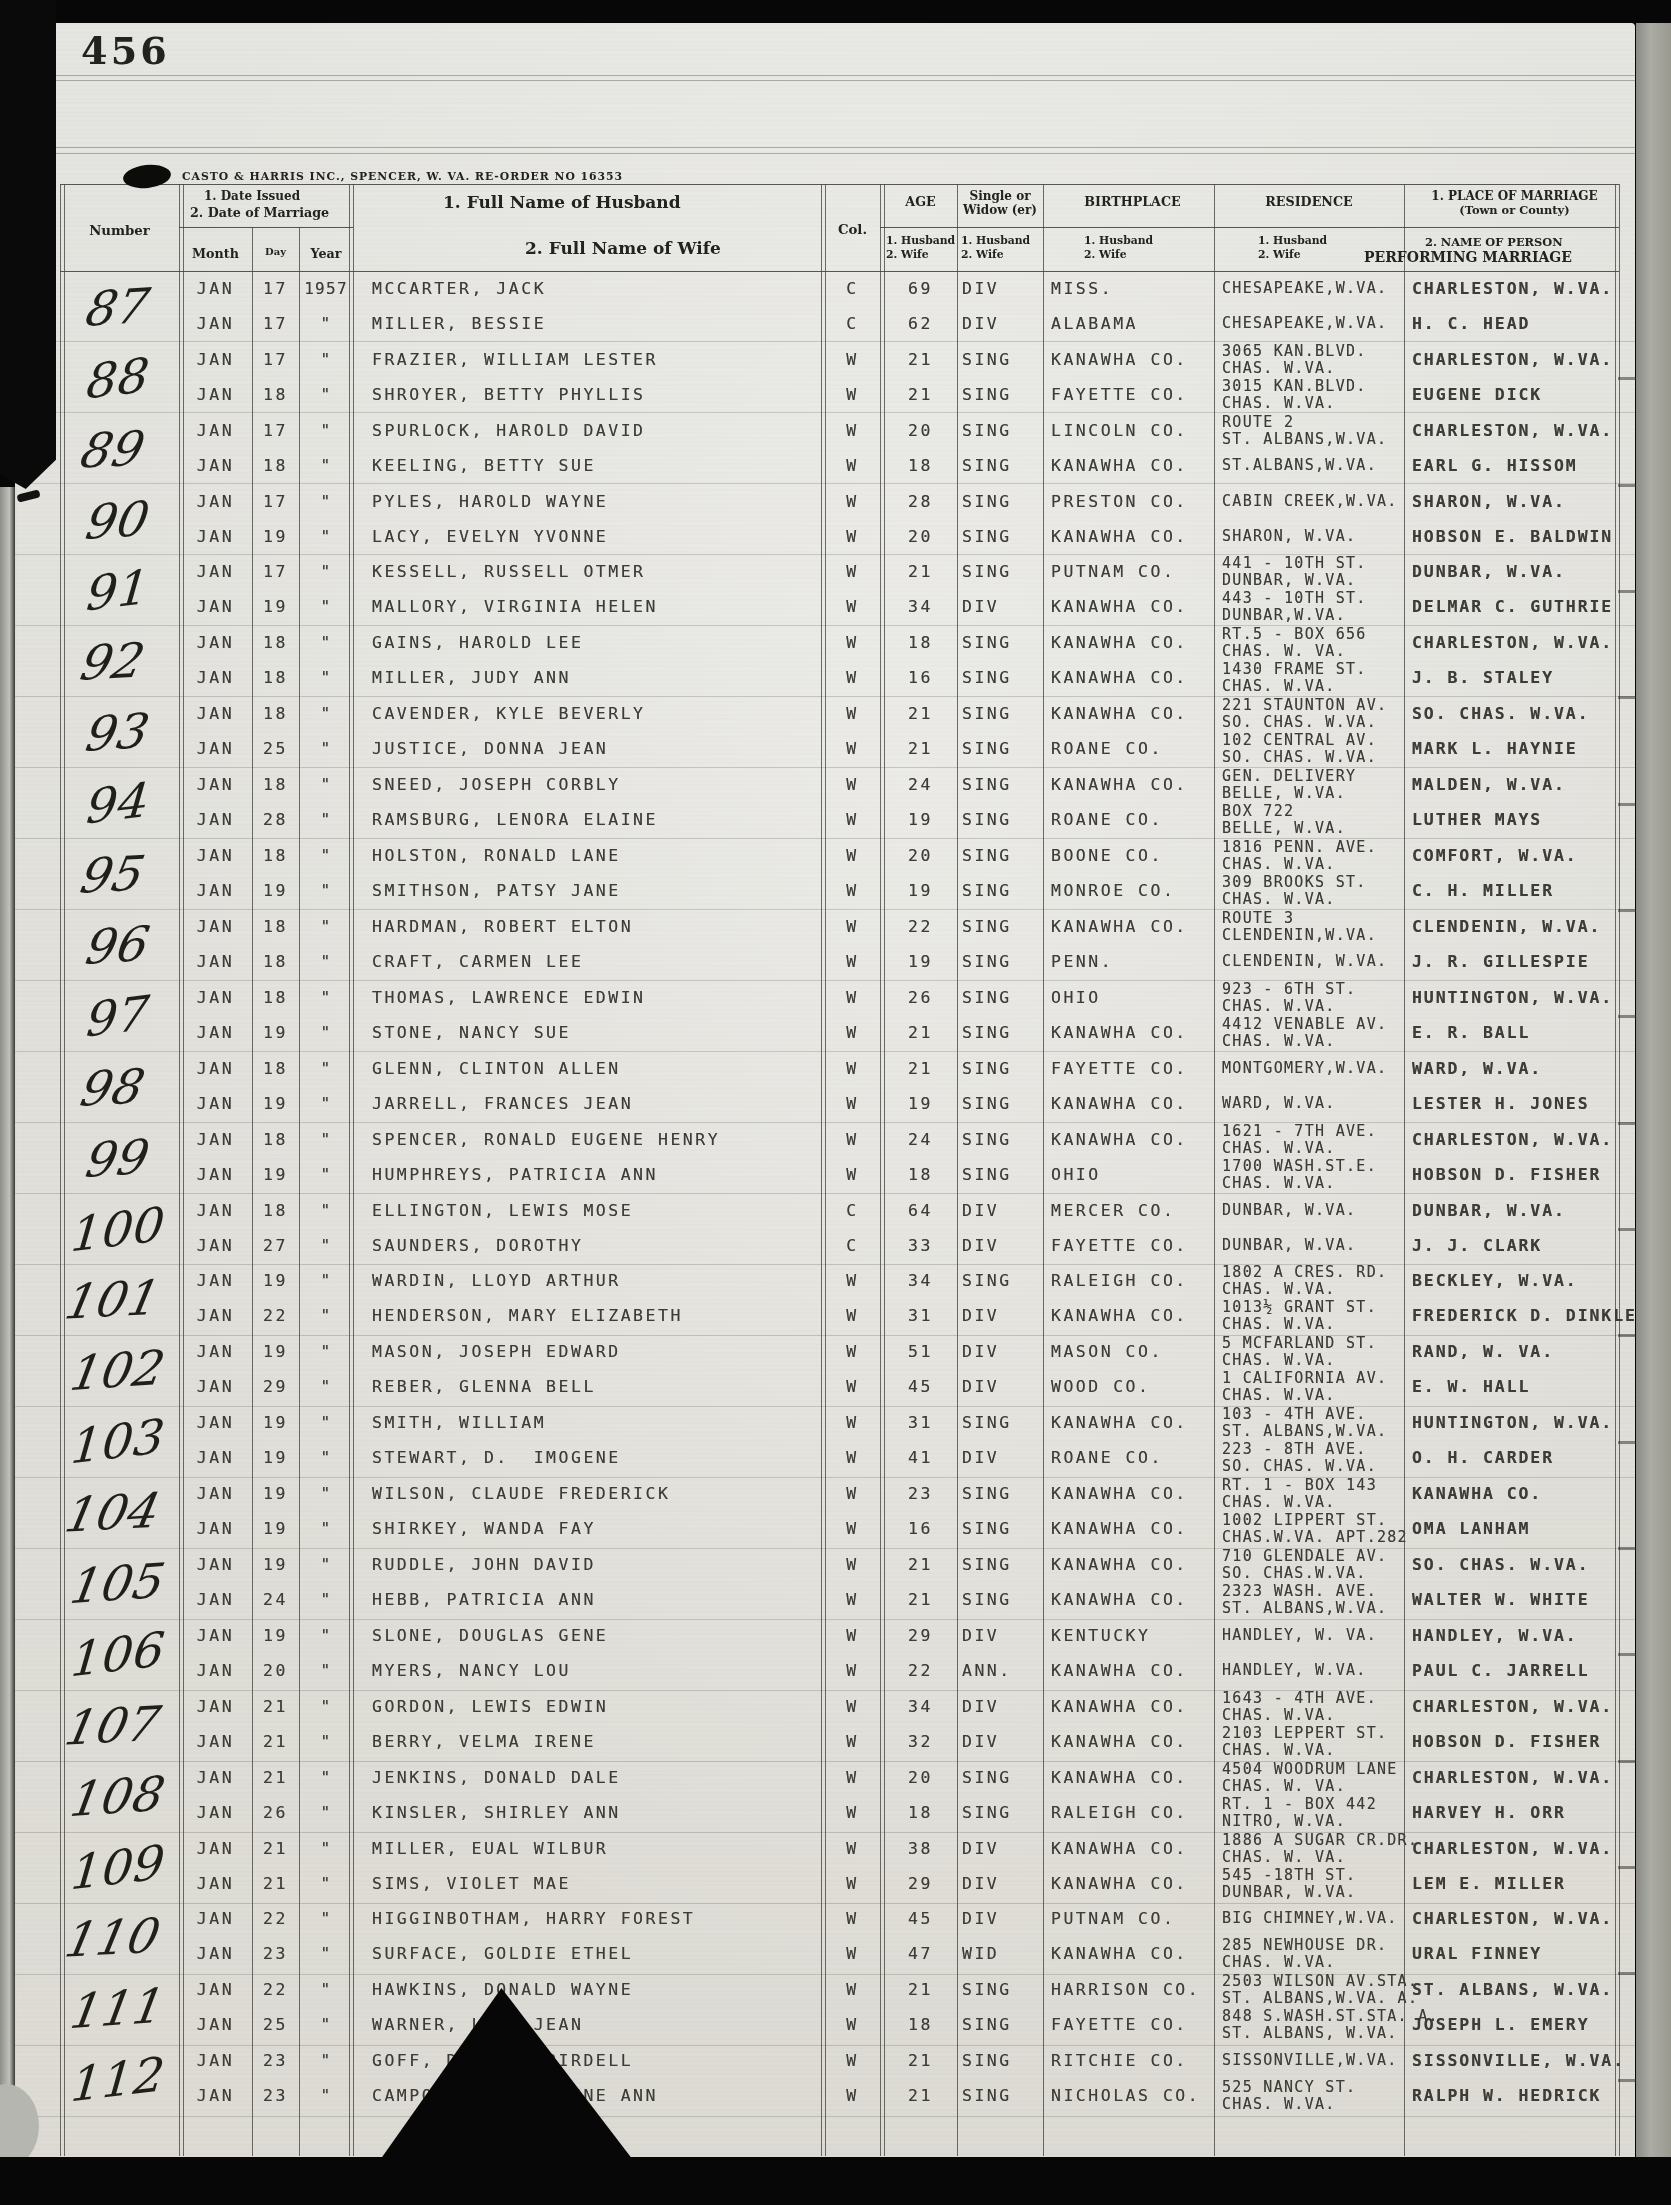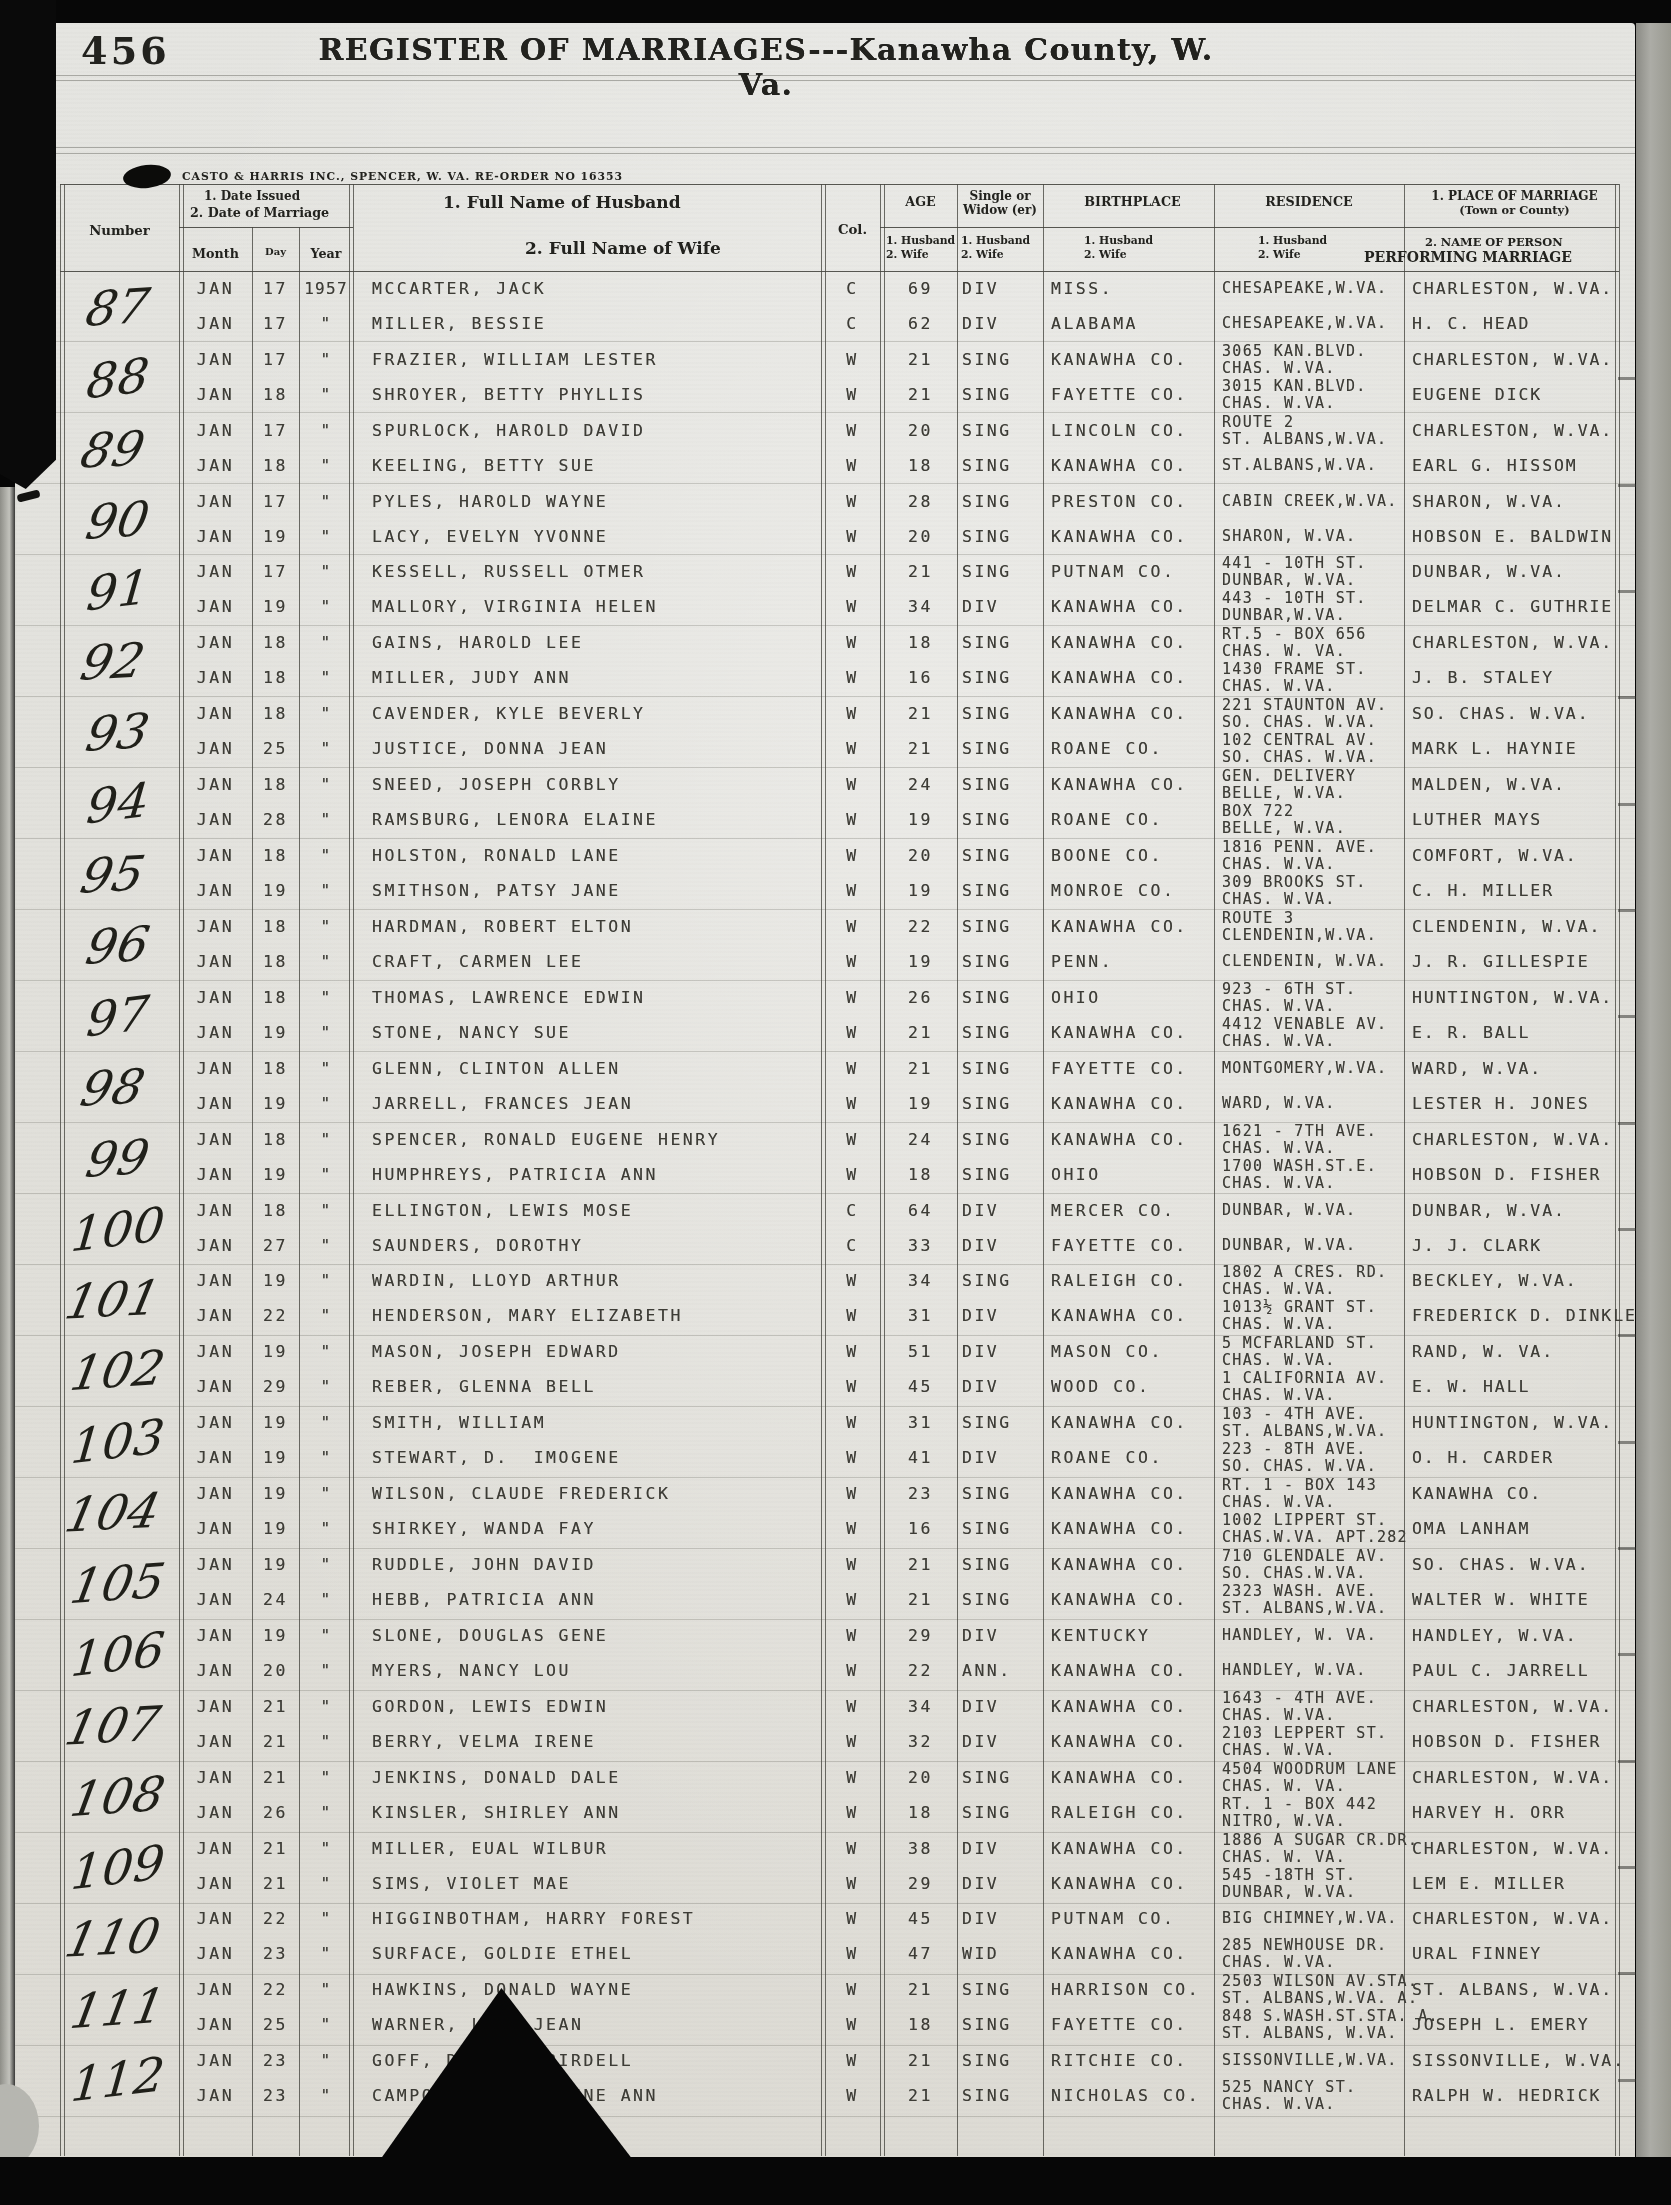--- a/index.html
+++ b/index.html
@@ -55,40 +55,39 @@
   .c-month{left:179px;width:73px;justify-content:center;}
   .c-day{left:252px;width:47px;justify-content:center;}
   .c-year{left:299px;width:54px;justify-content:center;font-size:16px;letter-spacing:1.3px;}
   .c-name{left:372px;text-align:right;}
   .c-col{left:825px;width:55px;justify-content:center;}
   .c-age{left:884px;width:73px;justify-content:center;}
   .c-status{left:962px;}
   .c-birth{left:1051px;}
   .c-res{left:1222px;flex-direction:column;align-items:flex-start;justify-content:center;
     font-size:15px;letter-spacing:1.3px;line-height:16.5px;}
-  .c-place{left:1412px;font-size:16.5px;letter-spacing:1.9px;}
+  .c-place{left:1412px;font-size:16.5px;letter-spacing:1.9px;font-weight:bold;}
   .rec-num{position:absolute;left:61px;top:3.8px;width:114px;height:63px;display:flex;align-items:center;justify-content:center;
     font-family:"DejaVu Serif",serif;font-style:italic;font-size:48px;color:#12120c;opacity:.93;}
   .n0{transform:skewX(-14deg) rotate(-4deg);}
   .n1{transform:skewX(-12deg) rotate(-7deg);}
   .n2{transform:skewX(-15deg) rotate(-3deg) translateX(-5px);}
 </style>
 </head>
 <body>
 
 <div class="page">
   <div class="paper"></div>
 
   <div class="hairline" style="top:75px"></div>
   <div class="hairline" style="top:80px"></div>
   <div class="hairline" style="top:147px"></div>
   <div class="hairline" style="top:153px"></div>
 
   <div class="printed pageno">456</div>
-  <div class="printed title">REGISTER OF MARRIAGES---Kanawha County, W. Va.</div>
   <div class="stamp-oval"></div>
   <div class="printed stamp-text">CASTO &amp; HARRIS INC., SPENCER, W. VA. RE-ORDER NO 16353</div>
 
   <div class="h-label center" style="left:60px;top:223px;width:119px;font-size:13.3px">Number</div>
   <div class="h-label" style="left:204px;top:189px;font-size:12px">1.  Date Issued</div>
   <div class="h-label" style="left:190px;top:205px;font-size:12.7px">2.  Date of Marriage</div>
   <div class="h-label center" style="left:179px;top:246px;width:73px;font-size:12.7px">Month</div>
   <div class="h-label center" style="left:252px;top:246px;width:47px;font-size:10px">Day</div>
   <div class="h-label center" style="left:299px;top:246px;width:54px;font-size:12.7px">Year</div>
   <div class="h-label" style="left:443px;top:192px;font-size:17px">1.   Full Name of Husband</div>

